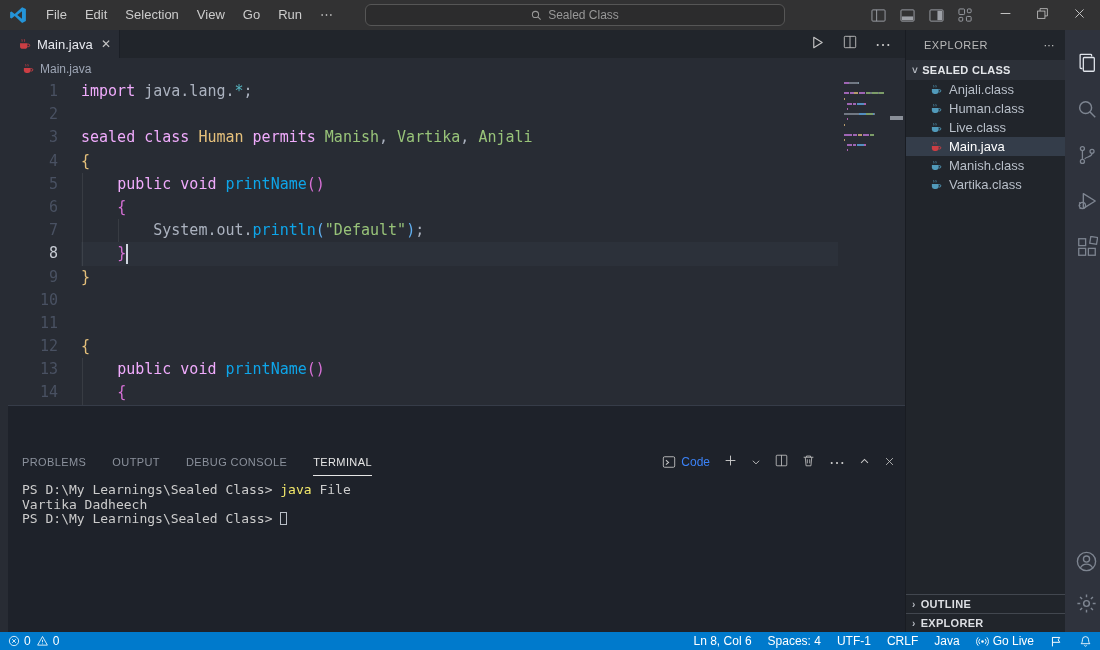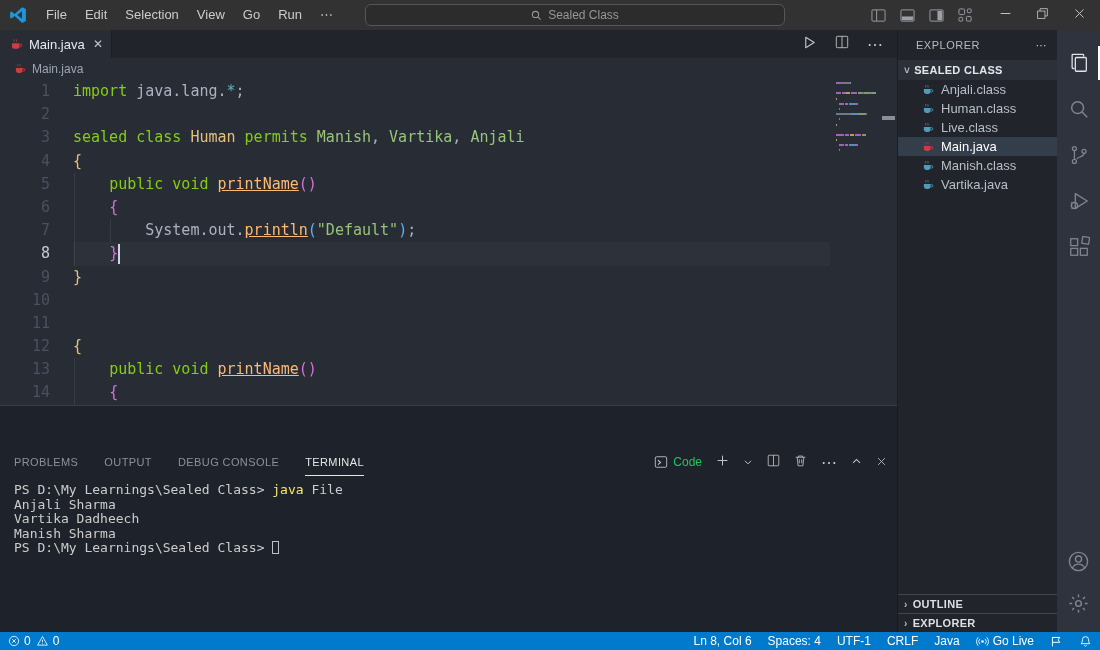--- a/index.html
+++ b/index.html
@@ -17,57 +17,57 @@
   .cmd-center { position:absolute; left:365px; top:4px; width:420px; height:22px;
                 background:#2c2c2d; border:1px solid #565656; border-radius:6px;
                 display:flex; align-items:center; justify-content:center; gap:6px;
                 color:#989898; font-size:12px; }
   .tb-right { position:absolute; right:0; top:0; height:30px; display:flex; align-items:center; gap:18px; padding-right:14px; }
   .tb-layout { display:flex; gap:14px; align-items:center; }
   .tb-ico svg { display:block; }
   .win-controls { display:flex; gap:24px; align-items:center; margin-left:8px; }
 
   
-  .main { position:absolute; left:0; top:30px; width:900px; height:602px; }
+  .main { position:absolute; left:8px; top:30px; width:900px; height:602px; }
 
   
   .leftcol { position:absolute; left:0; top:0; width:897px; height:602px; }
   .tabbar { position:absolute; left:0; top:0; width:897px; height:28px; background:#21252b; display:flex; }
   .tab { height:28px; width:112px; background:#282c34; display:flex; align-items:center; gap:6px;
          padding:0 8px 0 10px; font-size:13px; color:#e8eaf0; border-right:1px solid #1b1f26; }
   .tab-close { margin-left:auto; color:#c5c5c5; font-size:12px; }
   .editor-actions { margin-left:auto; display:flex; align-items:center; gap:18px; padding-right:14px; color:#c5c5c5; }
   .breadcrumb { position:absolute; left:0; top:28px; width:897px; height:22px; background:#282c34;
                 display:flex; align-items:center; gap:6px; padding-left:14px; font-size:12px; color:#9da5b4; }
 
   
   .editor { position:absolute; left:0; top:50px; width:897px; height:325px; background:#282c34;
             overflow:hidden; font-family:"DejaVu Sans Mono", monospace; font-size:15px; }
   .code-line { display:flex; height:23.2px; line-height:23.2px; white-space:pre; position:relative; z-index:2; }
   .code-line .num { width:50px; text-align:right; color:#495162; flex:none; }
   .code-line.active .num { color:#c8ccd4; }
   .code-line .code { padding-left:23px; color:#abb2bf; }
-  .c-kw{color:#84cc16;} .c-cls{color:#e5c07b;} .c-fn{color:#fdba74;text-decoration:underline;} .c-str{color:#98c379;}
+  .c-kw{color:#f0abfc;} .c-cls{color:#e5c07b;} .c-fn{color:#0ea5e9;} .c-str{color:#98c379;}
   .c-grn{color:#98c379;} .c-t{color:#abb2bf;} .c-b1{color:#e5c07b;} .c-b2{color:#d670d6;}
   .c-b3{color:#61afef;} .c-op{color:#56b6c2;}
   .cur-line-bg { position:absolute; left:73px; top:162.4px; width:757px; height:23.2px; background:#2c313a; z-index:1; }
   .cursor-caret { position:absolute; left:118px; top:164px; width:2px; height:20px; background:#d0d6e0; z-index:3; }
   .indent-guide { position:absolute; width:1px; background:rgba(255,255,255,0.08); z-index:1; }
   .minimap { position:absolute; right:19px; top:2px; width:42px; z-index:4; }
   .mm-row { height:2px; margin-bottom:3.2px; display:flex; }
   .mm-seg { height:2px; opacity:0.75; }
   .ruler-mark { position:absolute; right:2px; top:36px; width:13px; height:4px; background:#8a8f98; z-index:4; }
 
   
   .panel { position:absolute; left:0; top:375px; width:897px; height:227px; background:#1e222a; border-top:1px solid #363c48; }
   .panel-header { height:28px; display:flex; align-items:center; padding:0 10px 0 14px;margin-top:42px; }
   .panel-tab { font-size:11px; letter-spacing:.4px; color:#8b919c; margin-right:26px; height:28px; line-height:28px; }
   .panel-tab.active { color:#e6e6e6; border-bottom:1px solid #e6e6e6; }
   .panel-actions { margin-left:auto; display:flex; align-items:center; gap:14px; color:#c5c5c5; }
-  .shell-btn { display:flex; align-items:center; gap:5px; font-size:12px; color:#22c55e; }
+  .shell-btn { display:flex; align-items:center; gap:5px; font-size:12px; color:#3b82f6; }
   .terminal { padding:7px 0 0 14px; font-family:"DejaVu Sans Mono", monospace; font-size:13px; line-height:14.6px; color:#cccccc; white-space:pre; }
   .t-y { color:#f3e96b; }
   .term-cursor { display:inline-block; width:7px; height:13px; border:1px solid #b9bfc7; vertical-align:-2px; }
 
   
   .sidebar { position:absolute; left:897px; top:0; width:160px; height:602px; background:#21252b;
              border-left:1px solid #191c22; display:flex; flex-direction:column; }
   .sb-header { height:30px; display:flex; align-items:center; padding:0 10px 0 18px; font-size:11px;
                letter-spacing:.5px; color:#b9b9b9; }
   .sb-header .dots { margin-left:auto; color:#c5c5c5; }
@@ -338,21 +338,21 @@
                 </svg></span>
             <span>⋯</span>
             <span><svg width="11" height="11" viewBox="0 0 16 16">
                   <path d="M3 10l5-5 5 5" fill="none" stroke="#c5c5c5" stroke-width="1.5"></path>
                 </svg></span>
             <span><svg width="11" height="11" viewBox="0 0 16 16">
                   <path d="M3 3l10 10M13 3L3 13" stroke="#c5c5c5" stroke-width="1.2"></path>
                 </svg></span>
           </div>
         </div>
-        <div class="terminal" id="terminal"><div><span>PS D:\My Learnings\Sealed Class&gt; </span><span class="t-y">java</span><span> File</span></div><div><span>Anjali Sharma</span></div><div><span>Vartika Dadheech</span></div><div><span>Manish Sharma</span></div><div><span>PS D:\My Learnings\Sealed Class&gt; </span><span class="term-cursor"></span></div></div>
+        <div class="terminal" id="terminal"><div><span>PS D:\My Learnings\Sealed Class&gt; </span><span class="t-y">java</span><span> File</span></div><div><span>Vartika Dadheech</span></div><div><span>PS D:\My Learnings\Sealed Class&gt; </span><span class="term-cursor"></span></div></div>
       </div>
     </div>
 
     <div class="sidebar">
       <div class="sb-header">
         <span>EXPLORER</span>
         <span class="dots">⋯</span>
       </div>
       <div class="sb-section">
         <span class="chev">˅</span>
@@ -397,21 +397,21 @@
             <path fill="none" stroke="#519aba" d="M5 1.5c-.8 1 .8 1.6 0 3M8 1.5c-.8 1 .8 1.6 0 3"></path>
           </svg>
         <span>Manish.class</span>
       </div>
       <div class="file-row">
         <svg width="12" height="12" viewBox="0 0 16 16">
             <path fill="#519aba" d="M2.5 6.5h9v3.6a3.2 3.2 0 0 1-3.2 3.2H5.7a3.2 3.2 0 0 1-3.2-3.2z"></path>
             <path fill="none" stroke="#519aba" stroke-width="1.2" d="M11.5 7.5h1.3a1.6 1.6 0 0 1 0 3.2h-1.3"></path>
             <path fill="none" stroke="#519aba" d="M5 1.5c-.8 1 .8 1.6 0 3M8 1.5c-.8 1 .8 1.6 0 3"></path>
           </svg>
-        <span>Vartika.java</span>
+        <span>Vartika.class</span>
       </div>
       <div class="sb-spacer"></div>
       <div class="sb-bottom">
         <span class="chev">›</span>
         <span>OUTLINE</span>
       </div>
       <div class="sb-bottom">
         <span class="chev">›</span>
         <span>EXPLORER</span>
       </div>

